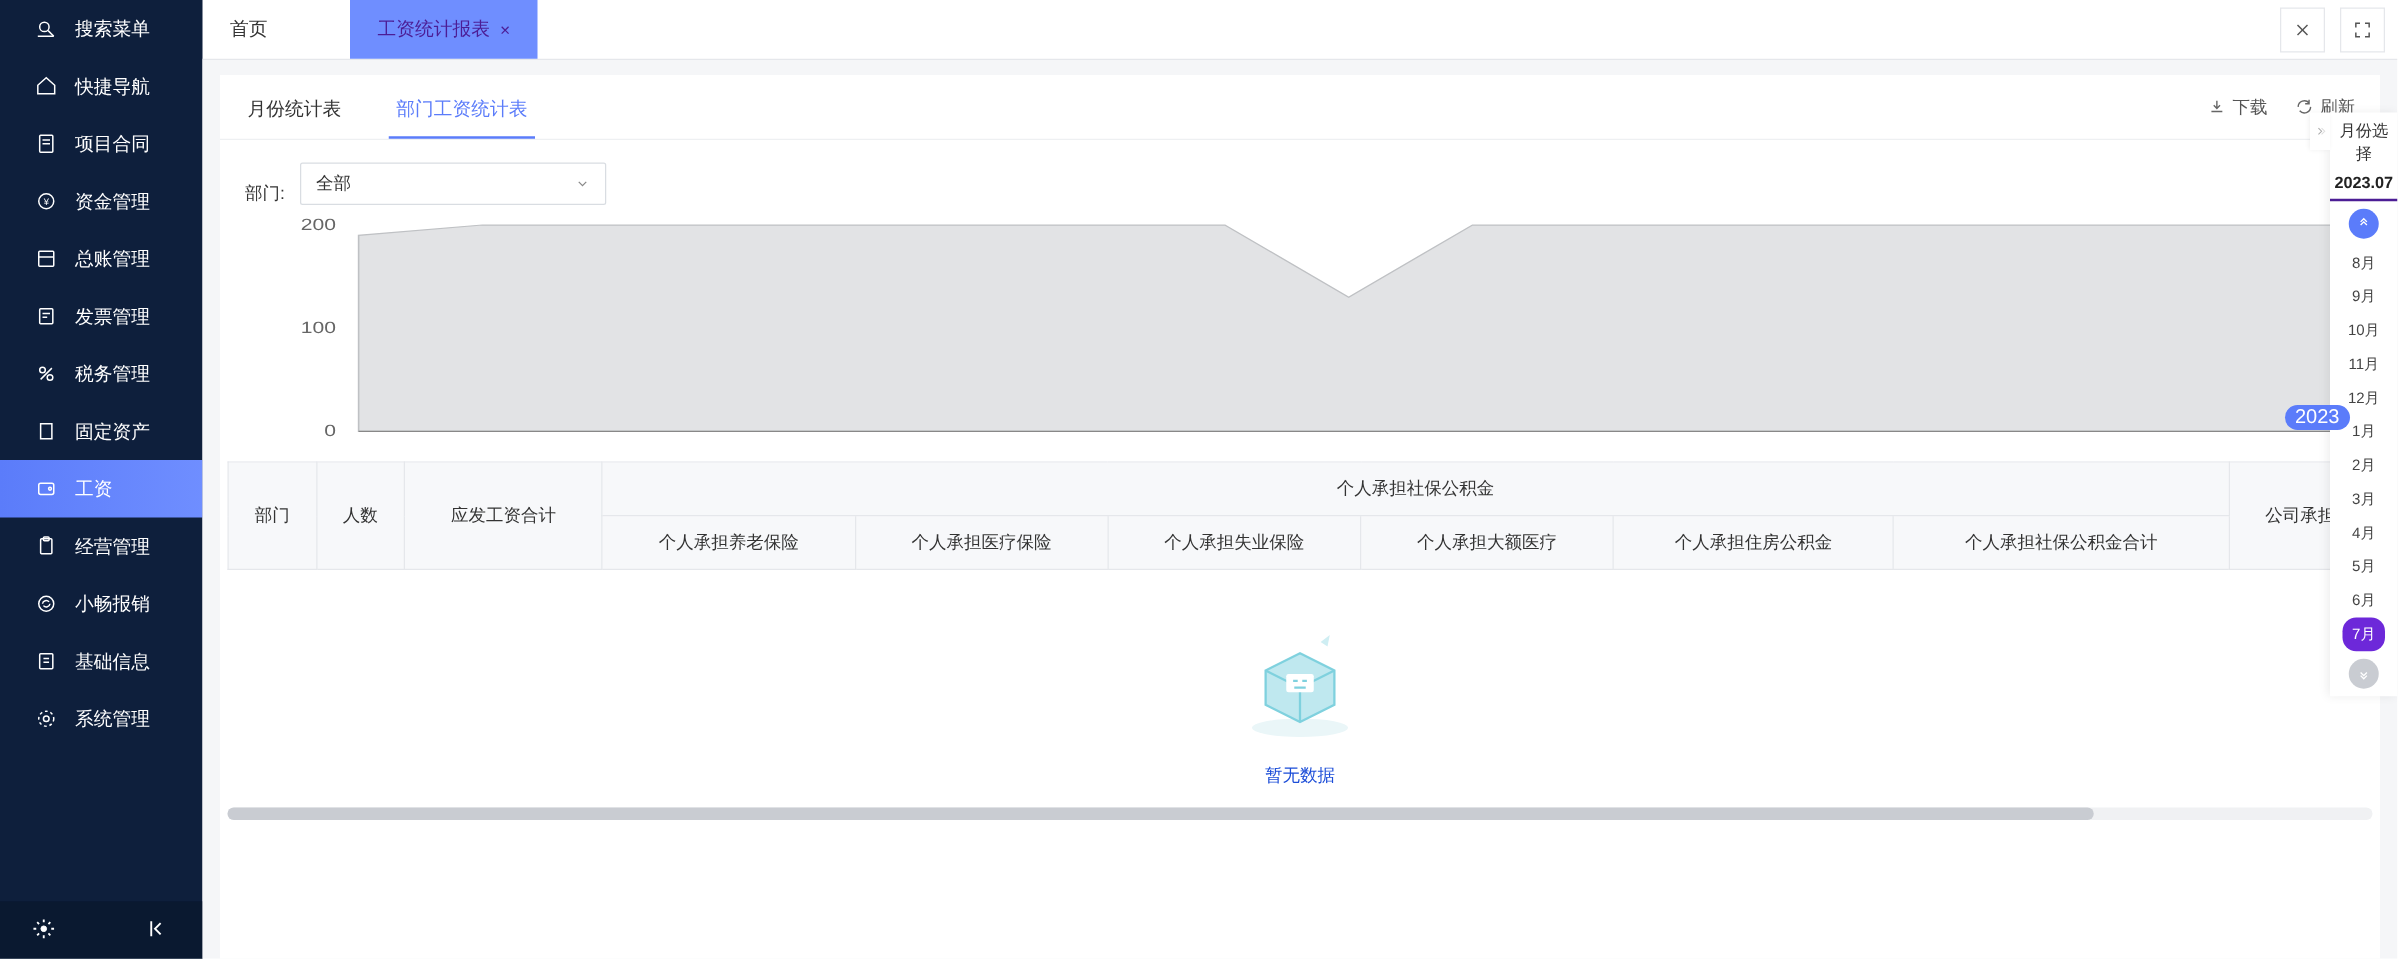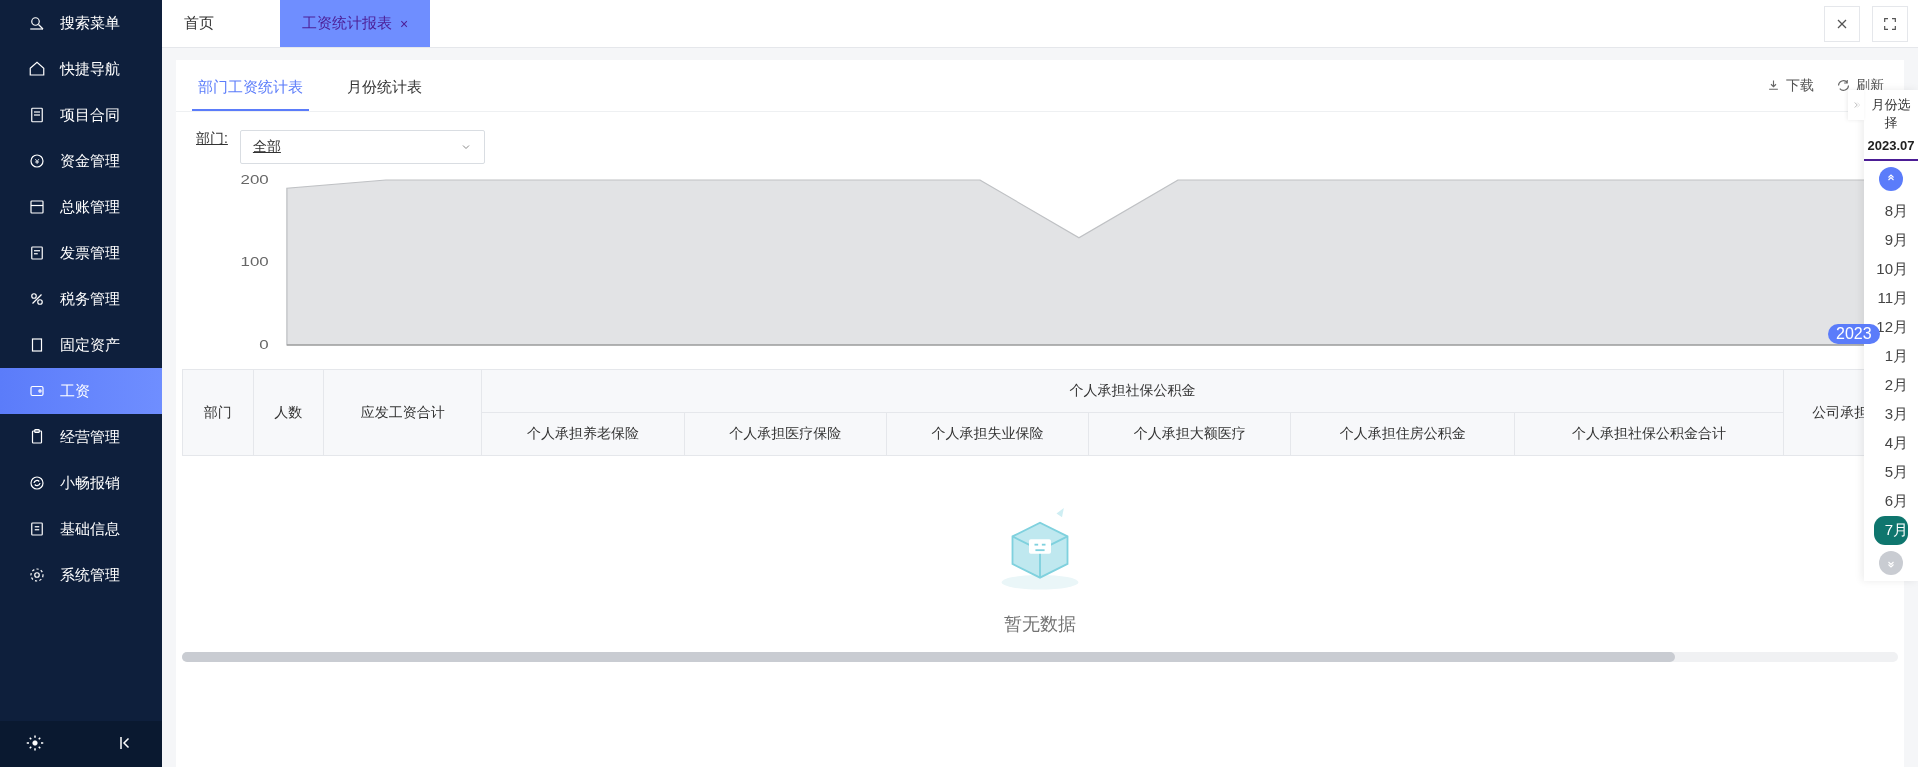--- a/index.html
+++ b/index.html
@@ -131,25 +131,24 @@
   height: 2px;
   background: #5b7cfa;
 }
 .panel-actions { display: flex; gap: 22px; color: #555; font-size: 14px; }
 .panel-action { display: flex; align-items: center; gap: 5px; cursor: pointer; }
 .panel-action svg { width: 15px; height: 15px; stroke: #666; fill: none; stroke-width: 1.8; }
 
 
 .filter-row {
   display: flex;
-  align-items: flex-start;
+  align-items: flex-end;
   padding: 18px 20px 10px 20px;
   gap: 12px;
   font-size: 14px;
-  text-decoration: underline;
 }
 .select {
   display: flex;
   align-items: center;
   justify-content: space-between;
   border: 1px solid #d9dde2;
   border-radius: 2px;
   height: 34px;
   width: 245px;
   padding: 0 12px;
@@ -176,21 +175,21 @@
 }
 .empty {
   display: flex;
   flex-direction: column;
   align-items: center;
   justify-content: center;
   padding: 30px 0 10px 0;
   gap: 16px;
 }
 .empty-illus { width: 110px; height: 110px; }
-.empty-text { color: #737373; font-size: 18px; font-family: Liberation Serif, serif; }
+.empty-text { color: #1d4ed8; font-size: 14px; font-family: Liberation Serif, serif; }
 
 
 .hscroll {
   height: 10px;
   background: #f0f1f3;
   margin: 6px 6px 0 6px;
   border-radius: 6px;
   position: relative;
 }
 .hscroll-thumb {
@@ -249,27 +248,27 @@
   background: #5b7cfa;
   display: flex; align-items: center; justify-content: center;
   margin: 6px 0;
   cursor: pointer;
 }
 .month-nav.down { background: #c9ccd2; }
 .month-nav svg { width: 12px; height: 12px; stroke: #fff; fill: none; stroke-width: 2.2; }
 .month-item {
   padding: 5px 0;
   width: 34px;
-  text-align: right;
+  text-align: center;
   cursor: pointer;
   border-radius: 11px;
-  font-size: 15px;
+  font-size: 12px;
   color: #444;
 }
-.month-item.active { background: #0f766e; color: #fff; }
+.month-item.active { background: #6d28d9; color: #fff; }
 .year-badge {
   position: absolute;
   left: -36px;
   top: 234px;
   background: #5b7cfa;
   color: #fff;
   border-radius: 11px;
   font-size: 16px;
   padding: 1px 8px;
 }
@@ -439,22 +438,22 @@
             </svg>
           </div>
       </div>
     </div>
 
     <div class="content">
       <div class="panel">
 
         <div class="subtabs-row">
           <div class="subtabs">
+            <div class="subtab">月份统计表</div>
             <div class="subtab active">部门工资统计表</div>
-            <div class="subtab">月份统计表</div>
           </div>
           <div class="panel-actions">
             <div class="panel-action">
               <svg viewBox="0 0 24 24">
                   <path d="M12 4v10M8 10l4 4 4-4M5 18h14"></path>
                 </svg>
               <span>下载</span>
             </div>
             <div class="panel-action">
               <svg viewBox="0 0 24 24">

